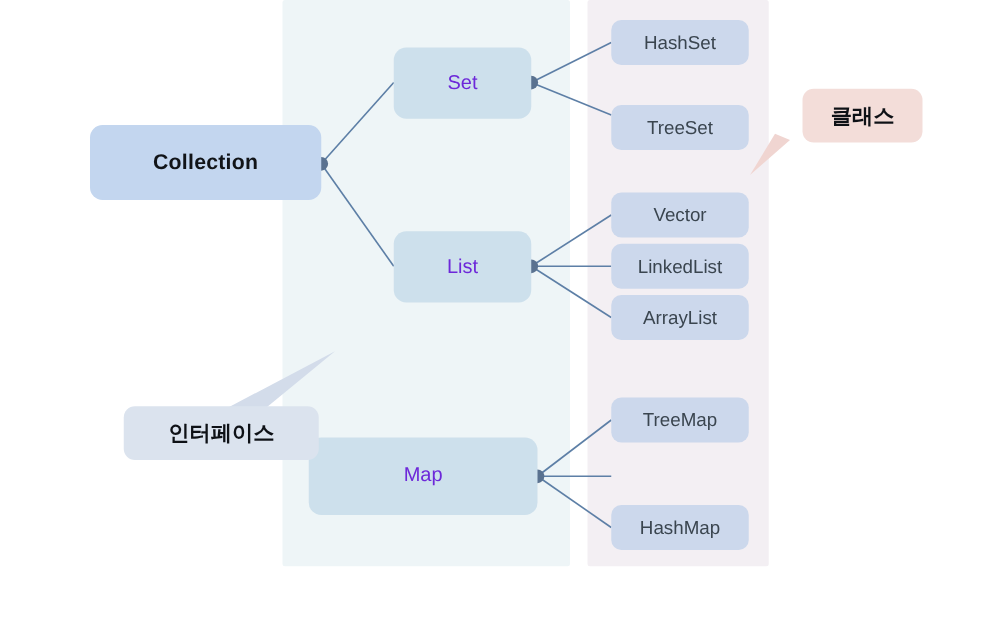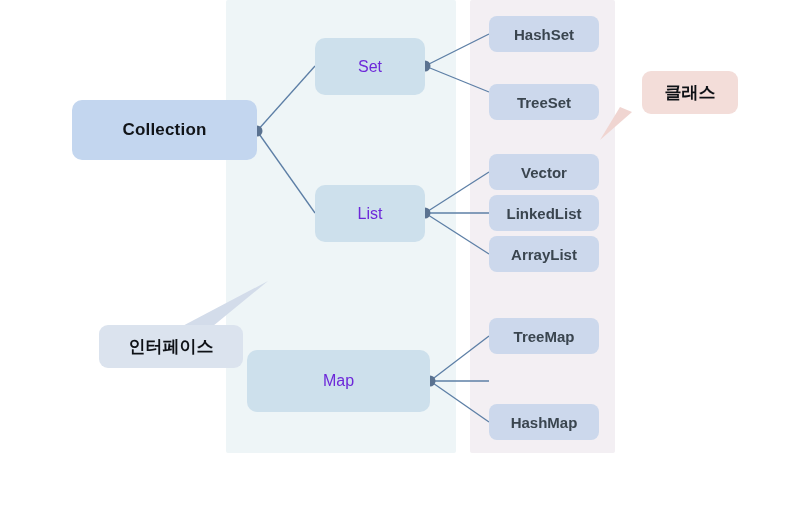--- a/index.html
+++ b/index.html
@@ -66,21 +66,21 @@
   .node-interface {
     background: #cde0ec;
     color: #6d28d9;
     font-size: 16px;
     font-weight: 500;
   }
   .node-class {
     background: #ccd8ec;
     color: #3a454f;
     font-size: 15px;
-    font-weight: 700;
+    font-weight: 400;
     border-radius: 8px;
   }
   
   #node-collection { left: 72px;  top: 100px; width: 185px; height: 60px; }
   #node-set        { left: 315px; top: 38px;  width: 110px; height: 57px; }
   #node-list       { left: 315px; top: 185px; width: 110px; height: 57px; }
   #node-map        { left: 247px; top: 350px; width: 183px; height: 62px; }
   
   #node-hashset    { left: 489px; top: 16px;  width: 110px; height: 36px; }
   #node-treeset    { left: 489px; top: 84px;  width: 110px; height: 36px; }
@@ -107,21 +107,21 @@
   #callout-class {
     left: 618px;
     top: 71px;
     width: 96px;
     height: 43px;
     background: #f3ddd9;
   }
   #callout-interface {
     left: 75px;
     top: 325px;
-    width: 144px;
+    width: 156px;
     height: 43px;
     background: #dbe3ee;
   }
 </style>
 </head>
 <body>
 
 <div id="canvas">
 
   <div class="panel" id="panel-interface"></div>

